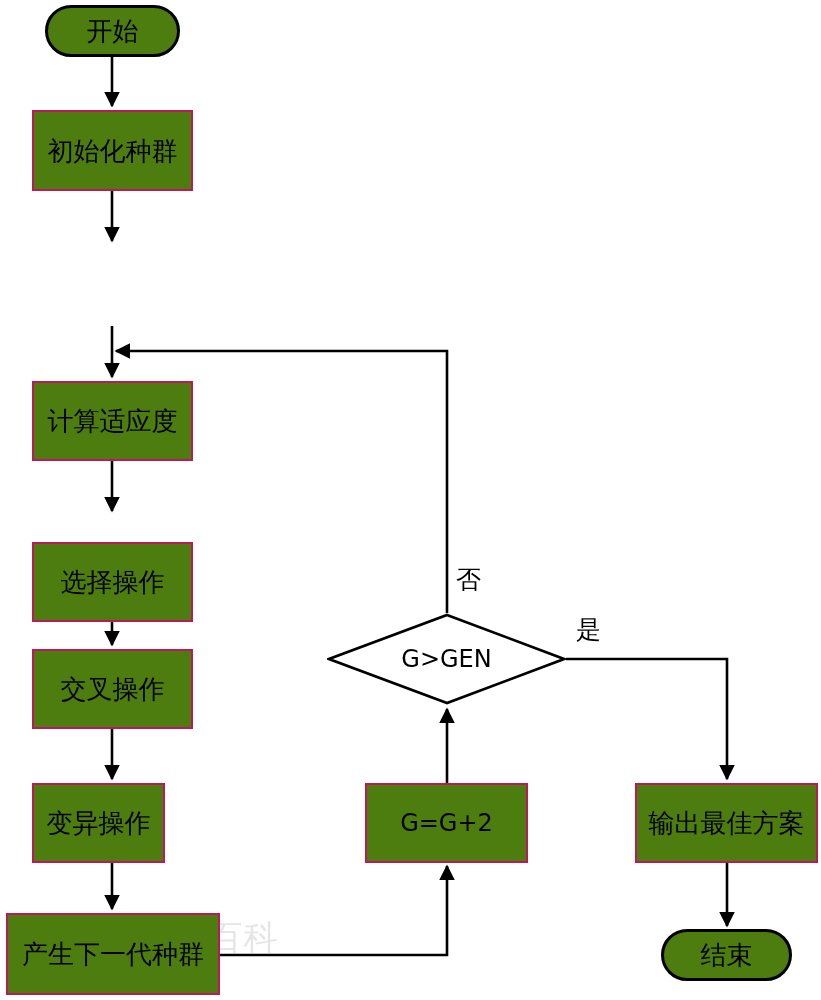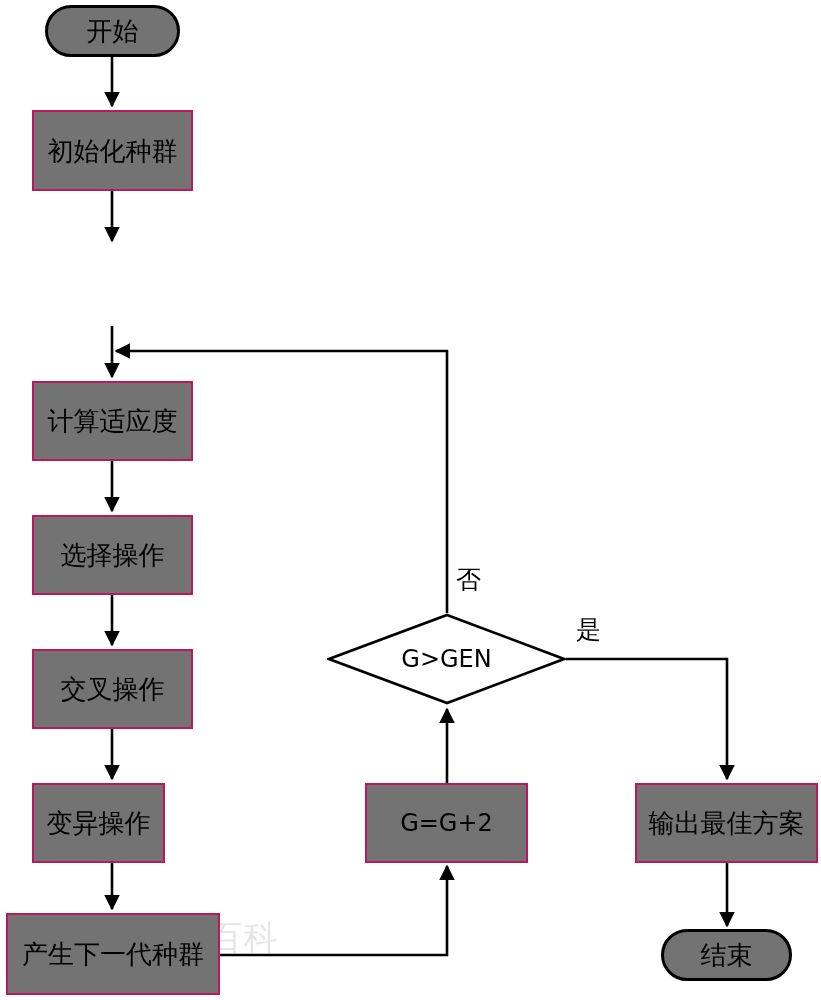--- a/index.html
+++ b/index.html
@@ -24,21 +24,21 @@
     top: 0;
     width: 821px;
     height: 1000px;
   }
   .node {
     position: absolute;
     box-sizing: border-box;
     display: flex;
     align-items: center;
     justify-content: center;
-    background: #737373;
+    background: #4d7c0f;
     color: #000000;
     z-index: 3;
   }
   .node.rect {
     border: 2px solid #be185d;
   }
   .node.terminal {
     border: 3px solid #000000;
     border-radius: 30px;
   }
@@ -130,21 +130,21 @@
 
   <div class="node rect" style="left:32px; top:110px; width:161px; height:81px;">
     <span class="label cjk">初始化种群</span>
   </div>
 
 
   <div class="node rect" style="left:32px; top:381px; width:161px; height:80px;">
     <span class="label cjk">计算适应度</span>
   </div>
 
-  <div class="node rect" style="left:32px; top:515px; width:161px; height:80px;">
+  <div class="node rect" style="left:32px; top:542px; width:161px; height:80px;">
     <span class="label cjk">选择操作</span>
   </div>
 
   <div class="node rect" style="left:32px; top:649px; width:161px; height:80px;">
     <span class="label cjk">交叉操作</span>
   </div>
 
   <div class="node rect" style="left:32px; top:783px; width:133px; height:80px;">
     <span class="label cjk">变异操作</span>
   </div>

